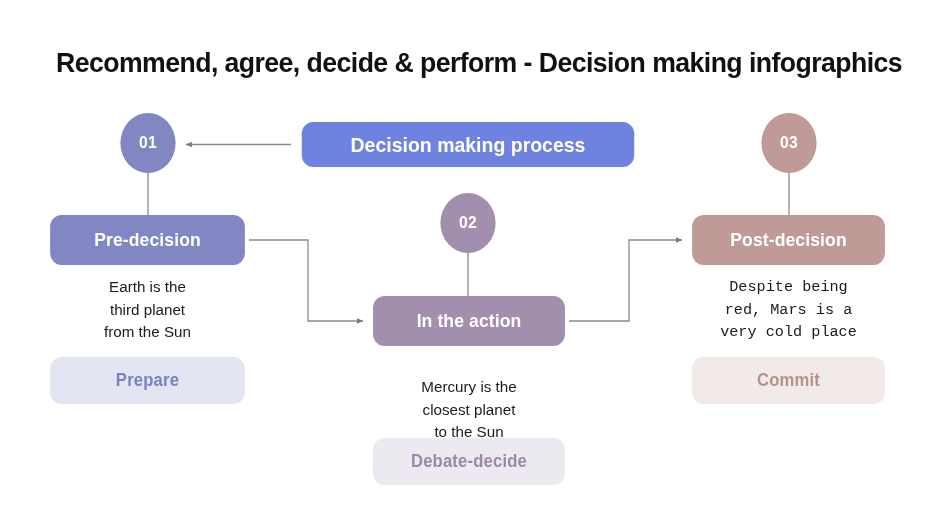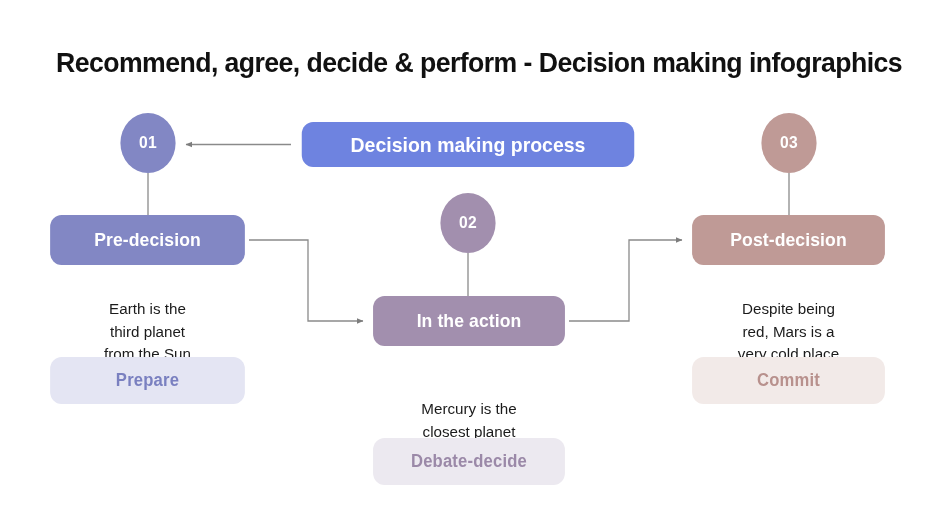--- a/index.html
+++ b/index.html
@@ -82,21 +82,20 @@
   }
 
   .desc {
     position: absolute;
     text-align: center;
     font-family: "Liberation Sans", sans-serif;
     font-size: 15.2px;
     font-weight: normal;
     color: #1b1b1b;
     line-height: 22.5px;
-    margin-top: 22px;
   }
 
   .tagpill {
     position: absolute;
     height: 47px;
     border-radius: 12px;
     display: flex;
     align-items: center;
     justify-content: center;
     font-family: "Liberation Sans Narrow", "Liberation Sans", sans-serif;
@@ -135,21 +134,21 @@
 
   
   #circle-02   { left: 438px; top: 193px; background: #a28fae; }
   #box-02      { left: 368px; top: 296px; width: 202px; background: #a28fae; }
   #desc-02     { left: 368px; top: 376px; width: 202px; }
   #pill-02     { left: 368px; top: 438px; width: 202px; background: #ece9f0; color: #9b89a8; }
 
   
   #circle-03   { left: 759px; top: 113px;  background: #bf9a96; }
   #box-03      { left: 687px; top: 215px; width: 203px; background: #bf9a96; }
-  #desc-03     { left: 687px; top: 276px; width: 203px; }
+  #desc-03     { left: 687px; top: 276px; width: 203px; font-family: Liberation Mono, monospace; }
   #pill-03     { left: 687px; top: 357px; width: 203px; background: #f2eae8; color: #b8918d; }
 </style>
 </head>
 <body>
 
 <div id="canvas">
 
   <div id="page-title">Recommend, agree, decide &amp; perform - Decision making infographics</div>
 
   <svg id="connectors" width="937" height="527" viewBox="0 0 937 527">

